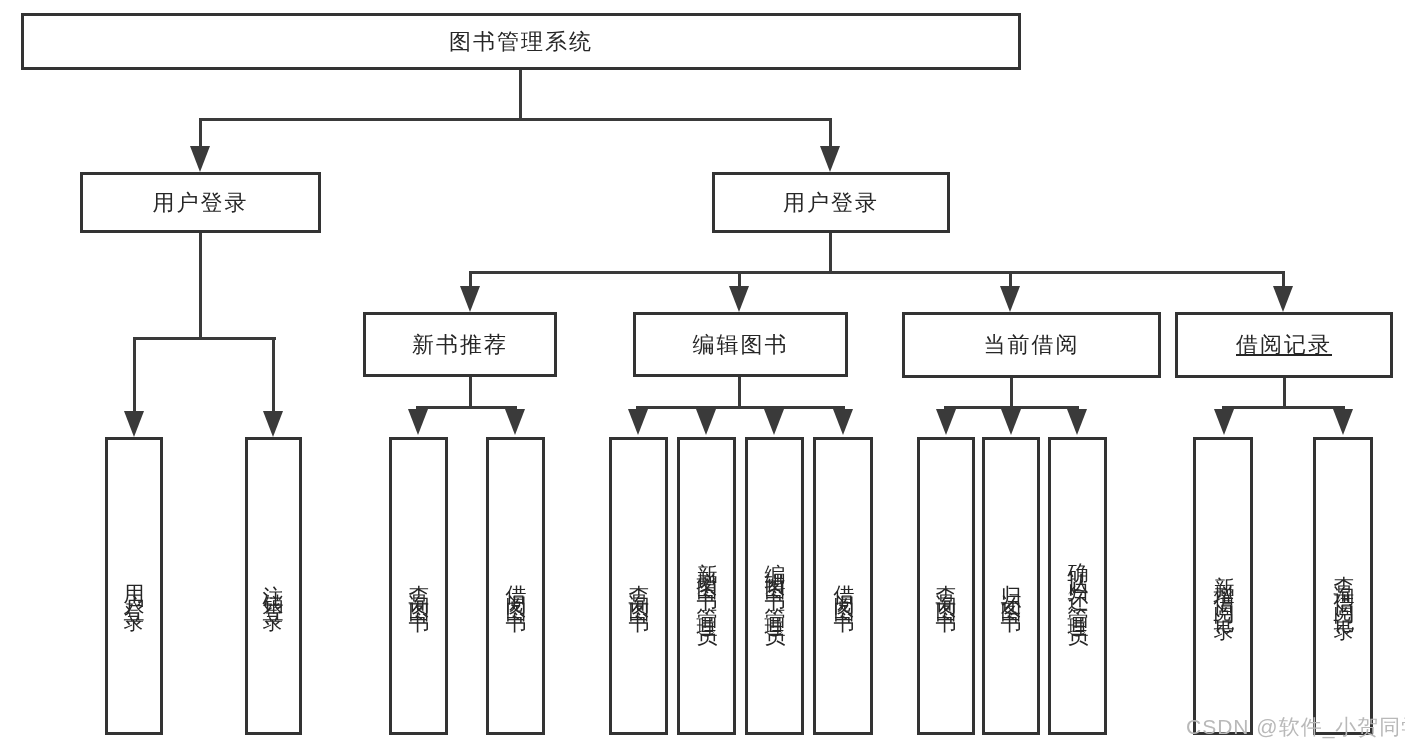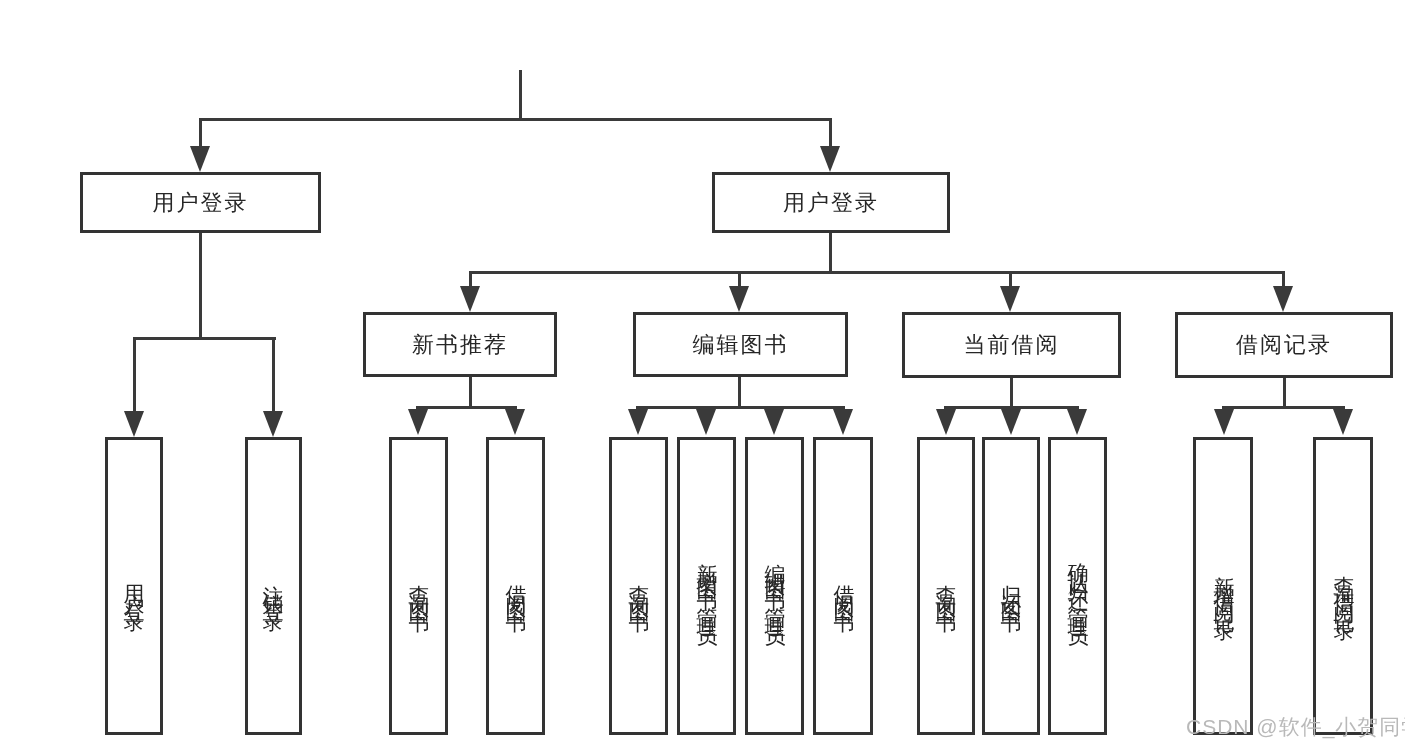--- a/index.html
+++ b/index.html
@@ -60,20 +60,21 @@
     color: var(--wm, #b9b9b9);
     z-index: 5;
     white-space: nowrap;
   }
 </style>
 </head>
 <body>
 
 <div class="canvas">
 
+  <div class="box" style="left:21px; top:13px; width:1000px; height:57px;">图书管理系统</div>
 
   <div class="vline" style="left:519px; top:70px; height:50px;"></div>
   <div class="hline" style="left:199px; top:118px; width:633px;"></div>
   <div class="vline" style="left:199px; top:118px; height:32px;"></div>
   <div class="vline" style="left:829px; top:118px; height:32px;"></div>
   <div class="arrow" style="left:190px; top:146px;"></div>
   <div class="arrow" style="left:820px; top:146px;"></div>
 
   <div class="box" style="left:80px; top:172px; width:241px; height:61px;">用户登录</div>
   <div class="box" style="left:712px; top:172px; width:238px; height:61px;">用户登录</div>
@@ -91,22 +92,22 @@
   <div class="vline" style="left:738px; top:271px; height:19px;"></div>
   <div class="vline" style="left:1009px; top:271px; height:19px;"></div>
   <div class="vline" style="left:1282px; top:271px; height:19px;"></div>
   <div class="arrow" style="left:460px; top:286px;"></div>
   <div class="arrow" style="left:729px; top:286px;"></div>
   <div class="arrow" style="left:1000px; top:286px;"></div>
   <div class="arrow" style="left:1273px; top:286px;"></div>
 
   <div class="box" style="left:363px; top:312px; width:194px; height:65px;">新书推荐</div>
   <div class="box" style="left:633px; top:312px; width:215px; height:65px;">编辑图书</div>
-  <div class="box" style="left:902px; top:312px; width:219px; height:66px;">当前借阅</div>
-  <div class="box" style="left:1175px; top:312px; width:218px; height:66px;">借阅记录</div>
+  <div class="box" style="left:902px; top:312px; width:259px; height:66px;">当前借阅</div>
+  <div class="box" style="left:1175px; top:312px; width:218px; height:66px;text-decoration:underline;">借阅记录</div>
 
   <div class="vline" style="left:469px; top:377px; height:31px;"></div>
   <div class="vline" style="left:738px; top:377px; height:31px;"></div>
   <div class="vline" style="left:1010px; top:378px; height:30px;"></div>
   <div class="vline" style="left:1283px; top:378px; height:30px;"></div>
 
   <div class="hline" style="left:416px; top:406px; width:101px;"></div>
   <div class="hline" style="left:636px; top:406px; width:209px;"></div>
   <div class="hline" style="left:944px; top:406px; width:135px;"></div>
   <div class="hline" style="left:1222px; top:406px; width:123px;"></div>

